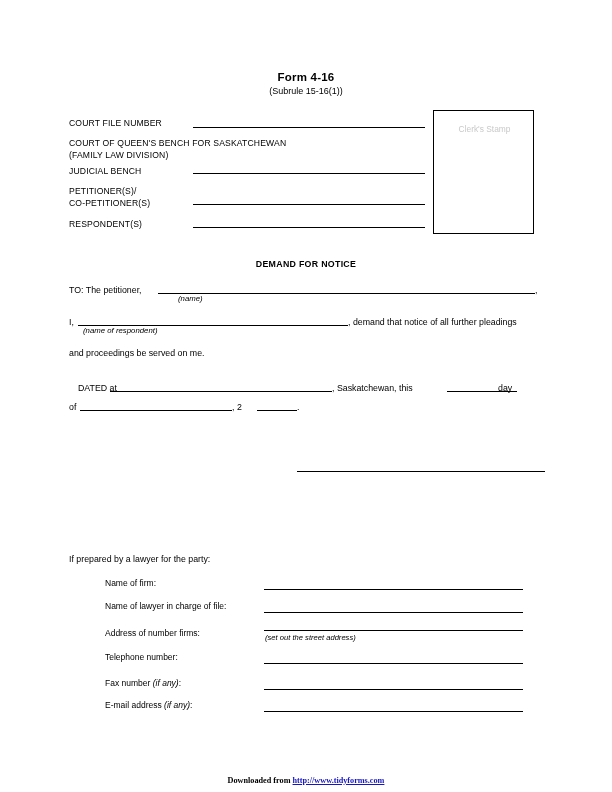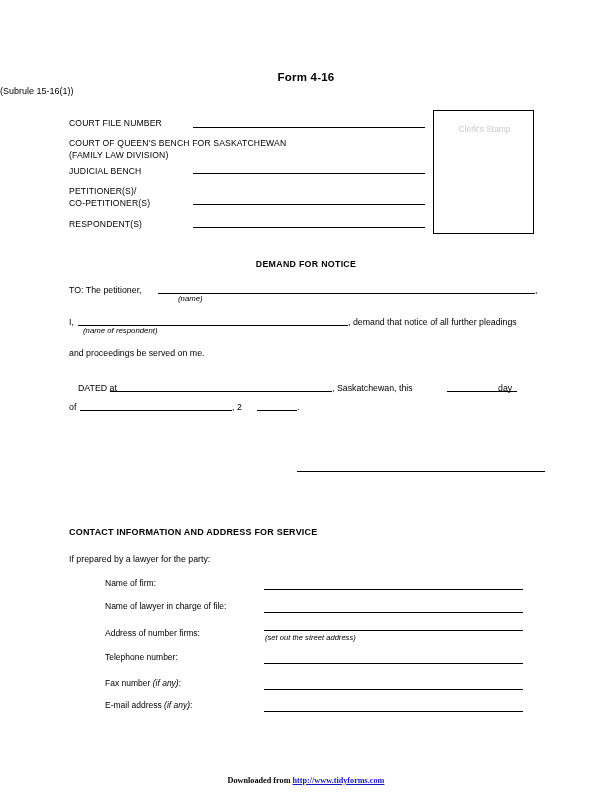--- a/index.html
+++ b/index.html
@@ -27,21 +27,21 @@
   
   #form-title {
     left: 0; top: 71px; width: 612px;
     text-align: center;
     font-size: 11.5px;
     font-weight: bold;
     letter-spacing: 0.2px;
   }
   #form-subtitle {
     left: 0; top: 86px; width: 612px;
-    text-align: left;
+    text-align: center;
     font-size: 9px;
   }
 
   
   .hdr-label {
     font-size: 8.6px;
     letter-spacing: 0.15px;
     white-space: nowrap;
   }
   .rule {
@@ -185,21 +185,20 @@
   <div class="abs body-text" style="left:498px; top:383px;text-align:center;">day</div>
 
   <div class="abs body-text" style="left:69px; top:402px;">of</div>
   <div class="abs rule" style="left:80px; top:410px; width:152px;"></div>
   <div class="abs body-text" style="left:232px; top:402px;">, 2</div>
   <div class="abs rule" style="left:257px; top:410px; width:40px;"></div>
   <div class="abs body-text" style="left:297px; top:402px;">.</div>
 
   <div class="abs rule" style="left:297px; top:471px; width:248px;"></div>
 
-  <div class="abs" id="contact-heading">CONTACT INFORMATION AND ADDRESS FOR SERVICE</div>
   <div class="abs" id="contact-intro">If prepared by a lawyer for the party:</div>
 
   <div class="abs contact-label" style="top:578px;">Name of firm:</div>
   <div class="abs contact-rule" style="top:589px;"></div>
 
   <div class="abs contact-label" style="top:601px;">Name of lawyer in charge of file:</div>
   <div class="abs contact-rule" style="top:612px;"></div>
 
   <div class="abs contact-label" style="top:628px;">Address of number firms:</div>
   <div class="abs contact-rule" style="top:630px;"></div>

